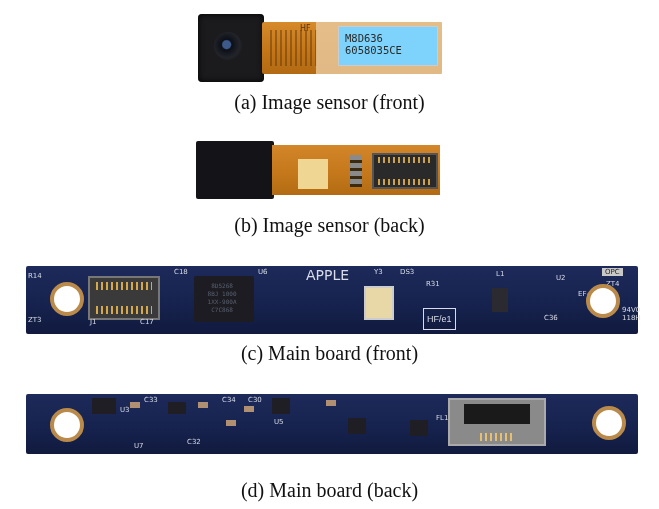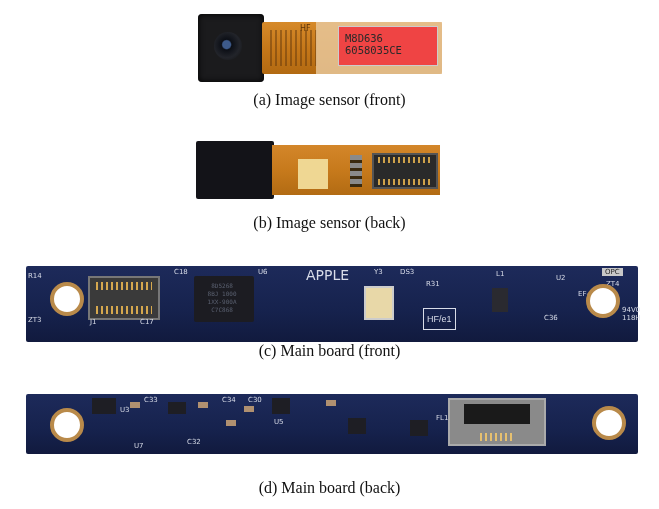--- a/index.html
+++ b/index.html
@@ -1,42 +1,42 @@
 <!DOCTYPE html>
 <html><head>
 <meta charset="utf-8">
 <style>
   html, body { margin:0; padding:0; background:#ffffff; }
   body { width:659px; height:509px; position:relative; overflow:hidden; font-family:"Liberation Serif", "DejaVu Serif", serif; }
   .photo { position:absolute; }
-  .caption { position:absolute; left:0; width:659px; text-align:center; font-size:16px; color:#111; }
+  .caption { position:absolute; left:0; width:659px; text-align:center; font-size:20px; color:#111; }
 
   
   #sensor-front { left:198px; top:10px; width:244px; height:74px; }
   .cam-block { position:absolute; left:0; top:4px; width:66px; height:68px; background:#1b1b1d; border-radius:4px; box-shadow: inset 0 0 6px #000; }
   .lens { position:absolute; left:16px; top:18px; width:28px; height:28px; border-radius:50%; background:radial-gradient(circle at 45% 45%, #3d5a8a 0 18%, #0c0f16 24%, #22242a 60%, #111 100%); }
   .flex-a { position:absolute; left:64px; top:12px; width:180px; height:52px; background:linear-gradient(180deg,#d68a2a,#c47618 55%,#b26a12); border-radius:2px; }
   .flex-a .tape { position:absolute; left:54px; top:0; width:126px; height:52px; background:#e8c79a; opacity:0.85; }
   .flex-a .traces { position:absolute; left:8px; top:8px; width:50px; height:36px; background:repeating-linear-gradient(90deg, rgba(90,50,10,0.45) 0 2px, transparent 2px 5px); }
   .flex-a .hf { position:absolute; left:38px; top:2px; font-family:"DejaVu Sans", sans-serif; font-size:8px; color:#5a3208; }
-  .label-a { position:absolute; left:140px; top:16px; width:100px; height:40px; background:#ef4444; border:1px solid #ccc; font-family:"DejaVu Sans Mono", monospace; font-size:10.5px; line-height:12px; color:#2a2a2a; padding:5px 0 0 6px; box-sizing:border-box; }
+  .label-a { position:absolute; left:140px; top:16px; width:100px; height:40px; background:#7dd3fc; border:1px solid #ccc; font-family:"DejaVu Sans Mono", monospace; font-size:10.5px; line-height:12px; color:#2a2a2a; padding:5px 0 0 6px; box-sizing:border-box; }
 
   
   #sensor-back { left:196px; top:141px; width:244px; height:58px; }
   .back-cam { position:absolute; left:0; top:0; width:78px; height:58px; background:#131318; border-radius:2px; }
   .flex-b { position:absolute; left:76px; top:4px; width:168px; height:50px; background:linear-gradient(180deg,#d3862a,#c77a1c 50%,#b26b13); }
   .flex-b .gold { position:absolute; left:26px; top:14px; width:30px; height:30px; background:#efd793; }
   .flex-b .caps { position:absolute; left:78px; top:10px; width:12px; height:32px; background:repeating-linear-gradient(180deg,#8a8a8a 0 5px,#3a2a10 5px 8px); }
   .flex-b .conn { position:absolute; left:100px; top:8px; width:66px; height:36px; background:#2a2a2a; border:2px solid #555; box-sizing:border-box; }
   .flex-b .conn::before { content:""; position:absolute; left:4px; right:4px; top:2px; height:6px; background:repeating-linear-gradient(90deg,#cfa24a 0 2px,transparent 2px 5px); }
   .flex-b .conn::after { content:""; position:absolute; left:4px; right:4px; bottom:2px; height:6px; background:repeating-linear-gradient(90deg,#cfa24a 0 2px,transparent 2px 5px); }
 
   
   .pcb { background:linear-gradient(180deg,#1d2a5a,#16224d 60%,#111a3e); border-radius:2px; }
-  #board-front { left:26px; top:266px; width:612px; height:76px; }
+  #board-front { left:26px; top:266px; width:612px; height:68px; }
   #board-back { left:26px; top:394px; width:612px; height:60px; }
   .hole { position:absolute; width:26px; height:26px; border-radius:50%; background:#fff; border:4px solid #b98a4a; box-sizing:content-box; }
   .silk { position:absolute; font-family:"DejaVu Sans", sans-serif; font-size:7px; color:#d8dce8; }
   .conn-j1 { position:absolute; left:62px; top:10px; width:72px; height:44px; background:#3a3a3a; border:2px solid #777; box-sizing:border-box; }
   .conn-j1::before { content:""; position:absolute; left:6px; right:6px; top:4px; height:8px; background:repeating-linear-gradient(90deg,#d6a84e 0 2px,transparent 2px 5px); }
   .conn-j1::after { content:""; position:absolute; left:6px; right:6px; bottom:4px; height:8px; background:repeating-linear-gradient(90deg,#d6a84e 0 2px,transparent 2px 5px); }
   .chip-u6 { position:absolute; left:168px; top:10px; width:60px; height:46px; background:#1c1c22; border-radius:2px; }
   .chip-u6 span { position:absolute; left:10px; top:6px; font-family:"DejaVu Sans Mono", monospace; font-size:6px; color:#5a6070; line-height:8px; white-space:pre; }
   .label-c { position:absolute; left:254px; top:14px; width:66px; height:36px; background:#f2f2f2; font-family:"DejaVu Sans Mono", monospace; font-size:9.5px; font-weight:bold; line-height:11px; color:#222; padding:6px 0 0 8px; box-sizing:border-box; }
   .crystal { position:absolute; left:338px; top:20px; width:30px; height:34px; background:#e8d8a8; border:2px solid #ccc; box-sizing:border-box; }

